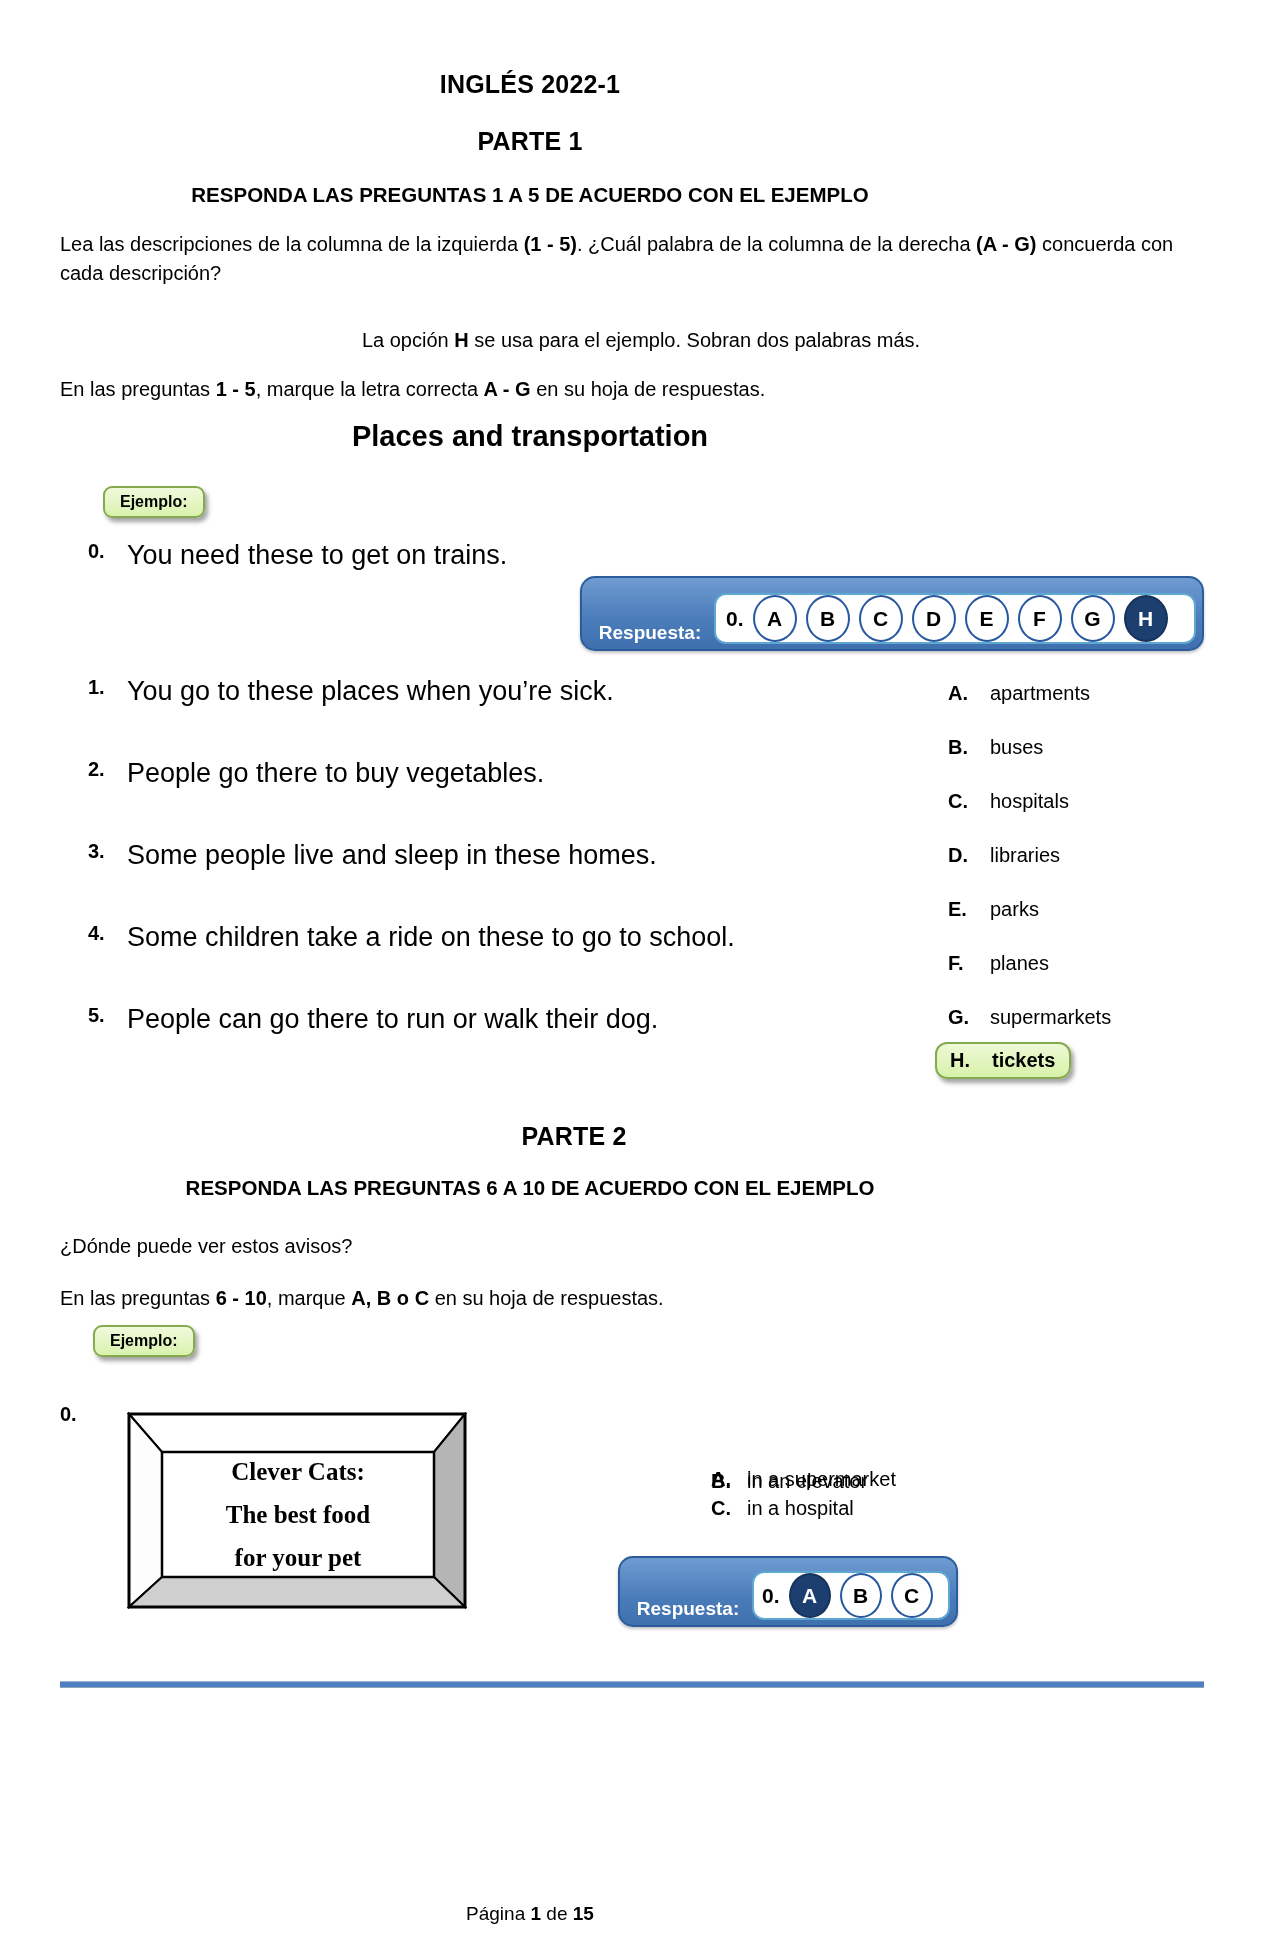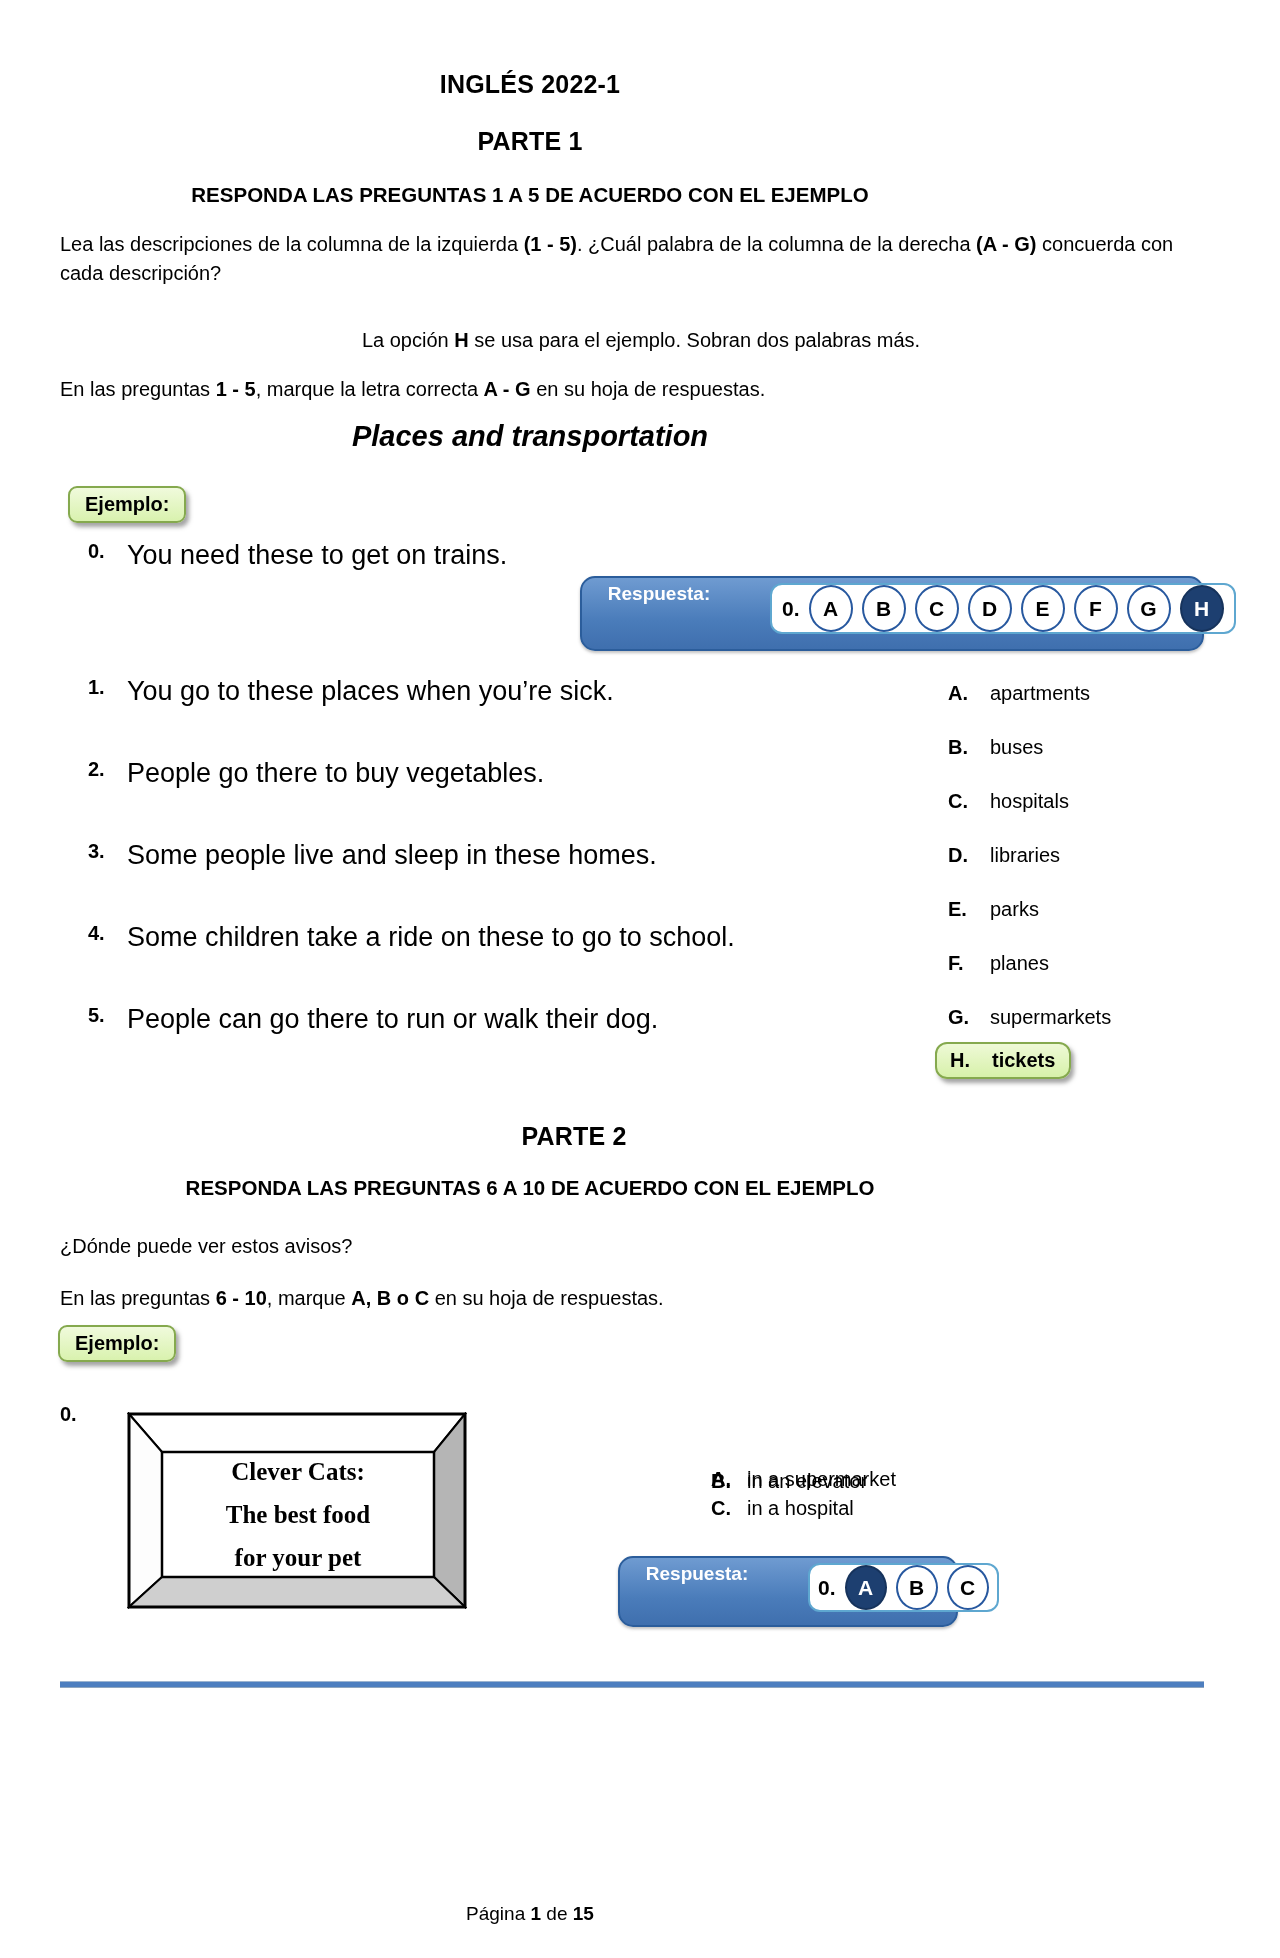--- a/index.html
+++ b/index.html
@@ -6,54 +6,54 @@
   body{
     width:1280px;height:1958px;position:relative;background:#ffffff;
     font-family:"Liberation Sans", sans-serif;color:#000;
     -webkit-font-smoothing:antialiased;
   }
   .abs{position:absolute;}
   .center{position:absolute;left:0;width:1060px;text-align:center;}
   .h-title{font-size:25px;font-weight:bold;letter-spacing:.2px;}
   .h-sub{font-size:20.5px;font-weight:bold;}
   .body-text{font-size:20px;line-height:29px;}
-  .section-title{font-size:29px;font-weight:bold;font-style:italic;}
+  .section-title{font-size:29px;font-weight:bold;}
   b{font-weight:bold;}
 
   
   .badge{
     display:inline-block;
     background:linear-gradient(180deg,#f0fadc 0%,#d9f2ae 100%);
     border:2px solid #85a94e;border-radius:9px;
-    padding:5px 15px;font-size:20px;font-weight:bold;
+    padding:5px 15px;font-size:16px;font-weight:bold;
     box-shadow:3px 4px 4px rgba(90,90,90,.55);
+    margin-left:35px;
   }
 
   
   .qnum{display:inline-block;width:39px;font-weight:bold;font-size:20px;vertical-align:top;}
   .qtext{font-size:27px;}
   .olet{display:inline-block;width:42px;font-weight:bold;font-size:20px;vertical-align:top;}
   .otext{font-size:20px;}
   .h-badge{
     position:absolute;
     background:linear-gradient(180deg,#eef9d6 0%,#d7f1aa 100%);
     border:2px solid #85a94e;border-radius:12px;
     padding:5px 14px 5px 13px;
     box-shadow:3px 4px 4px rgba(90,90,90,.55);
     white-space:nowrap;
   }
 
   
   .answer-bar{
-    position:absolute;display:flex;align-items:flex-start;box-sizing:border-box;
+    position:absolute;display:flex;align-items:flex-end;box-sizing:border-box;
     background:linear-gradient(180deg,#6f9bd1 0%,#4a7cba 60%,#3f6fae 100%);
     border:2px solid #2b5d9b;border-radius:15px;
-    padding:5px 6px 5px 13px;
+    padding:5px 6px 5px 4px;
     box-shadow:0 2px 3px rgba(80,80,80,.35);
-    gap:47px;
   }
   .answer-bar .bar-label{
     flex:0 0 128px;display:flex;align-items:center;justify-content:center;
     color:#ffffff;font-weight:bold;font-size:19px;
   }
   .answer-bar .pill{
     flex:1;display:flex;align-items:center;gap:9px;
     background:#ffffff;border:2.5px solid #5ea7d0;border-radius:12px;
     padding:0 10px;box-sizing:border-box;
   }

